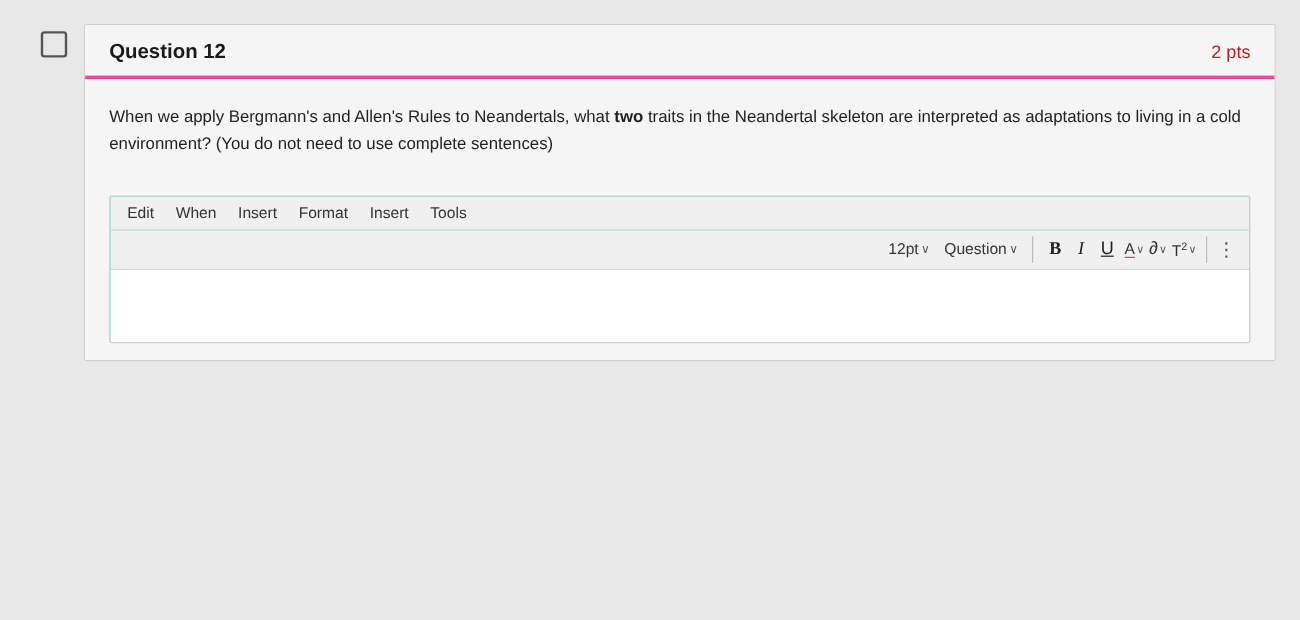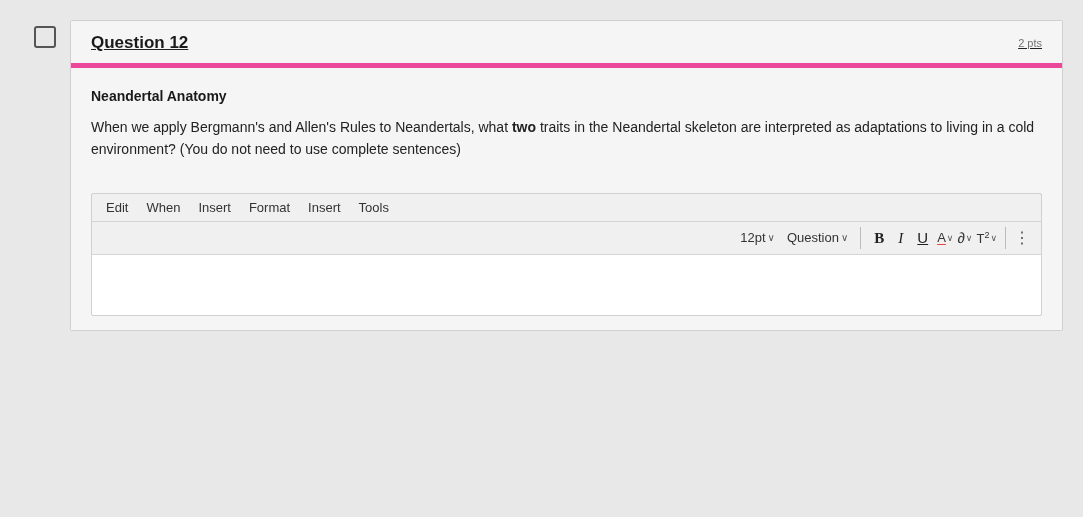--- a/index.html
+++ b/index.html
@@ -41,32 +41,31 @@
       background: #f5f5f5;
       border: 1px solid #d0d0d0;
       border-radius: 2px;
       padding: 0;
     }
     .question-header {
       display: flex;
       justify-content: space-between;
       align-items: center;
       padding: 12px 20px 10px 20px;
-      border-bottom: 5px solid #ec4899;
+      border-bottom: 3px solid #ec4899;
       background: #f5f5f5;
-      text-decoration: underline;
     }
     .question-title {
       font-size: 17px;
       font-weight: 600;
       color: #1a1a1a;
     }
     .question-pts {
-      font-size: 11px;
-      color: #737373;
+      font-size: 15px;
+      color: #b91c1c;
       font-weight: 400;
     }
     .question-body {
       padding: 20px 20px 14px 20px;
       background: #f5f5f5;
     }
     .section-title {
       font-size: 14px;
       font-weight: 700;
       margin-bottom: 12px;
@@ -170,21 +169,20 @@
 <div class="outer-wrapper">
   <div class="left-icon-col">
     <div class="checkbox-icon"></div>
   </div>
   <div class="question-card">
     <div class="question-header">
       <span class="question-title">Question 12</span>
       <span class="question-pts">2 pts</span>
     </div>
     <div class="question-body">
-      <div class="section-title">Neandertal Anatomy</div>
       <div class="question-text">
         <span>When we apply Bergmann's and Allen's Rules to Neandertals, what </span><strong>two</strong><span> traits in the Neandertal skeleton are interpreted as adaptations to living in a cold environment? (You do not need to use complete sentences)</span>
       </div>
       <div class="editor-area">
         <div class="editor-menu-bar">
           <span class="editor-menu-item">Edit</span>
           <span class="editor-menu-item">When</span>
           <span class="editor-menu-item">Insert</span>
           <span class="editor-menu-item">Format</span>
           <span class="editor-menu-item">Insert</span>

